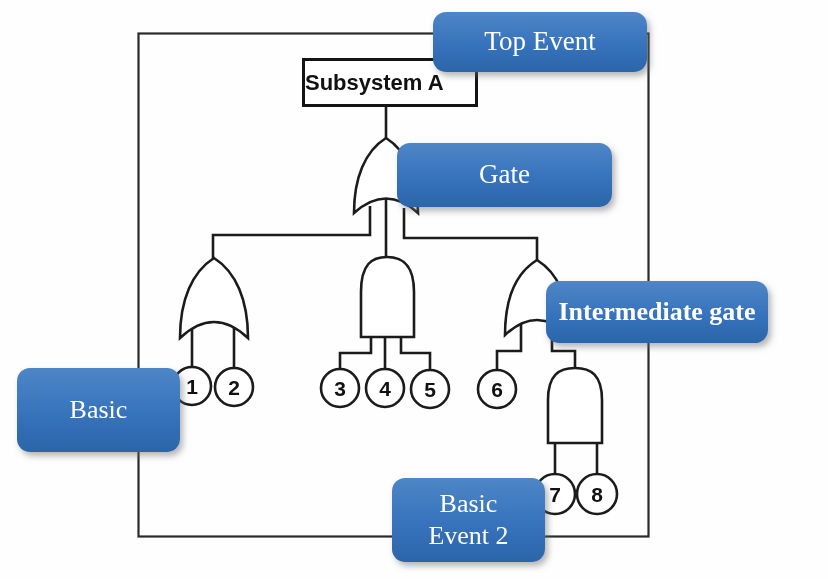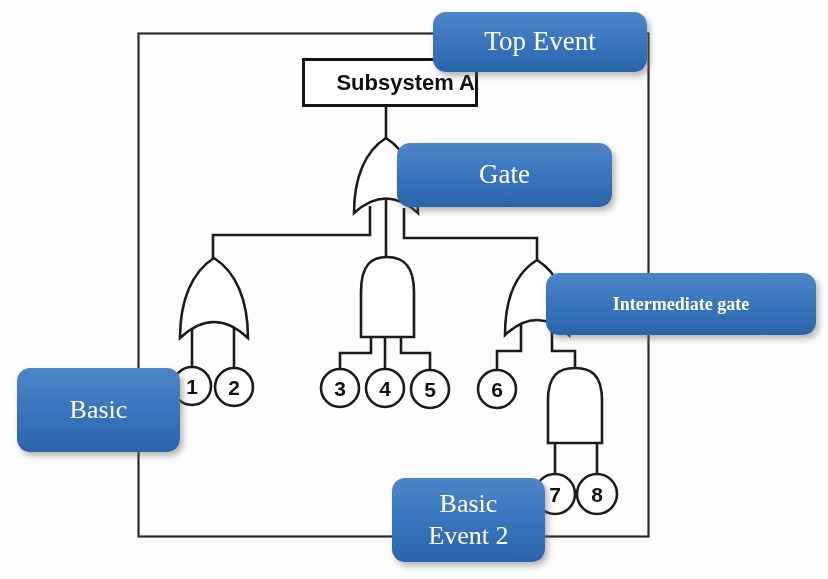--- a/index.html
+++ b/index.html
@@ -49,21 +49,21 @@
     position: absolute;
     left: 302px;
     top: 58px;
     width: 176px;
     height: 49px;
     background: #ffffff;
     border: 3px solid #141414;
     box-sizing: border-box;
     display: flex;
     align-items: center;
-    justify-content: flex-end;
+    justify-content: flex-start;
     font-family: "Liberation Sans", sans-serif;
     font-weight: bold;
     font-size: 22px;
     color: #111111;
     z-index: 2;
   }
   .callout {
     position: absolute;
     border-radius: 13px;
     color: #ffffff;
@@ -72,21 +72,21 @@
     align-items: center;
     justify-content: center;
     text-align: center;
     box-shadow: 3px 4px 6px rgba(110,110,110,0.5);
     z-index: 3;
     line-height: 1.25;
     background: linear-gradient(180deg, #4e86c6 0%, #3773bc 55%, #2b65a9 100%);
   }
   .callout-top-event    { left: 433px; top: 12px;  width: 214px; height: 60px; font-size: 27px; }
   .callout-gate         { left: 397px; top: 143px; width: 215px; height: 64px; font-size: 27px; text-align: right; }
-  .callout-intermediate { left: 546px; top: 273px; width: 270px; height: 62px; font-size: 18px; font-weight: bold; }
+  .callout-intermediate { left: 546px; top: 281px; width: 222px; height: 62px; font-size: 26px; font-weight: bold; }
   .callout-basic1       { left: 17px;  top: 368px; width: 163px; height: 84px; font-size: 26px; }
   .callout-basic7       { left: 392px; top: 478px; width: 153px; height: 84px; font-size: 26px; }
 </style>
 </head>
 <body>
 
 <div class="stage">
 
   <svg width="828" height="579" viewBox="0 0 828 579">
 

